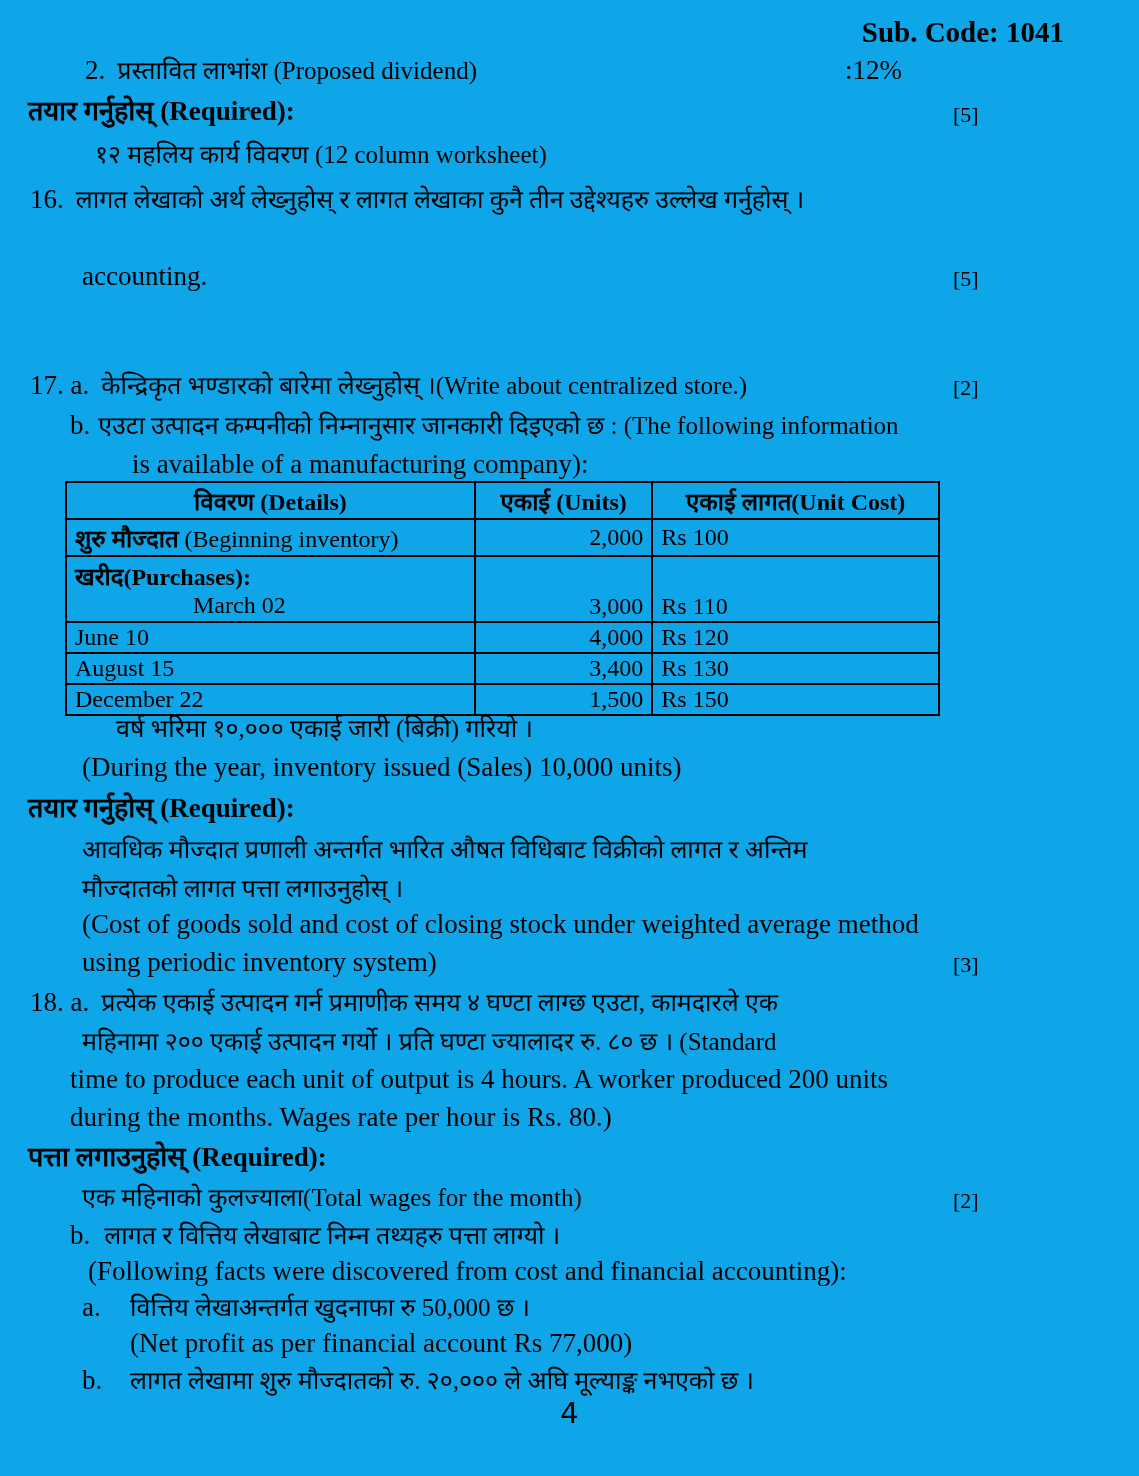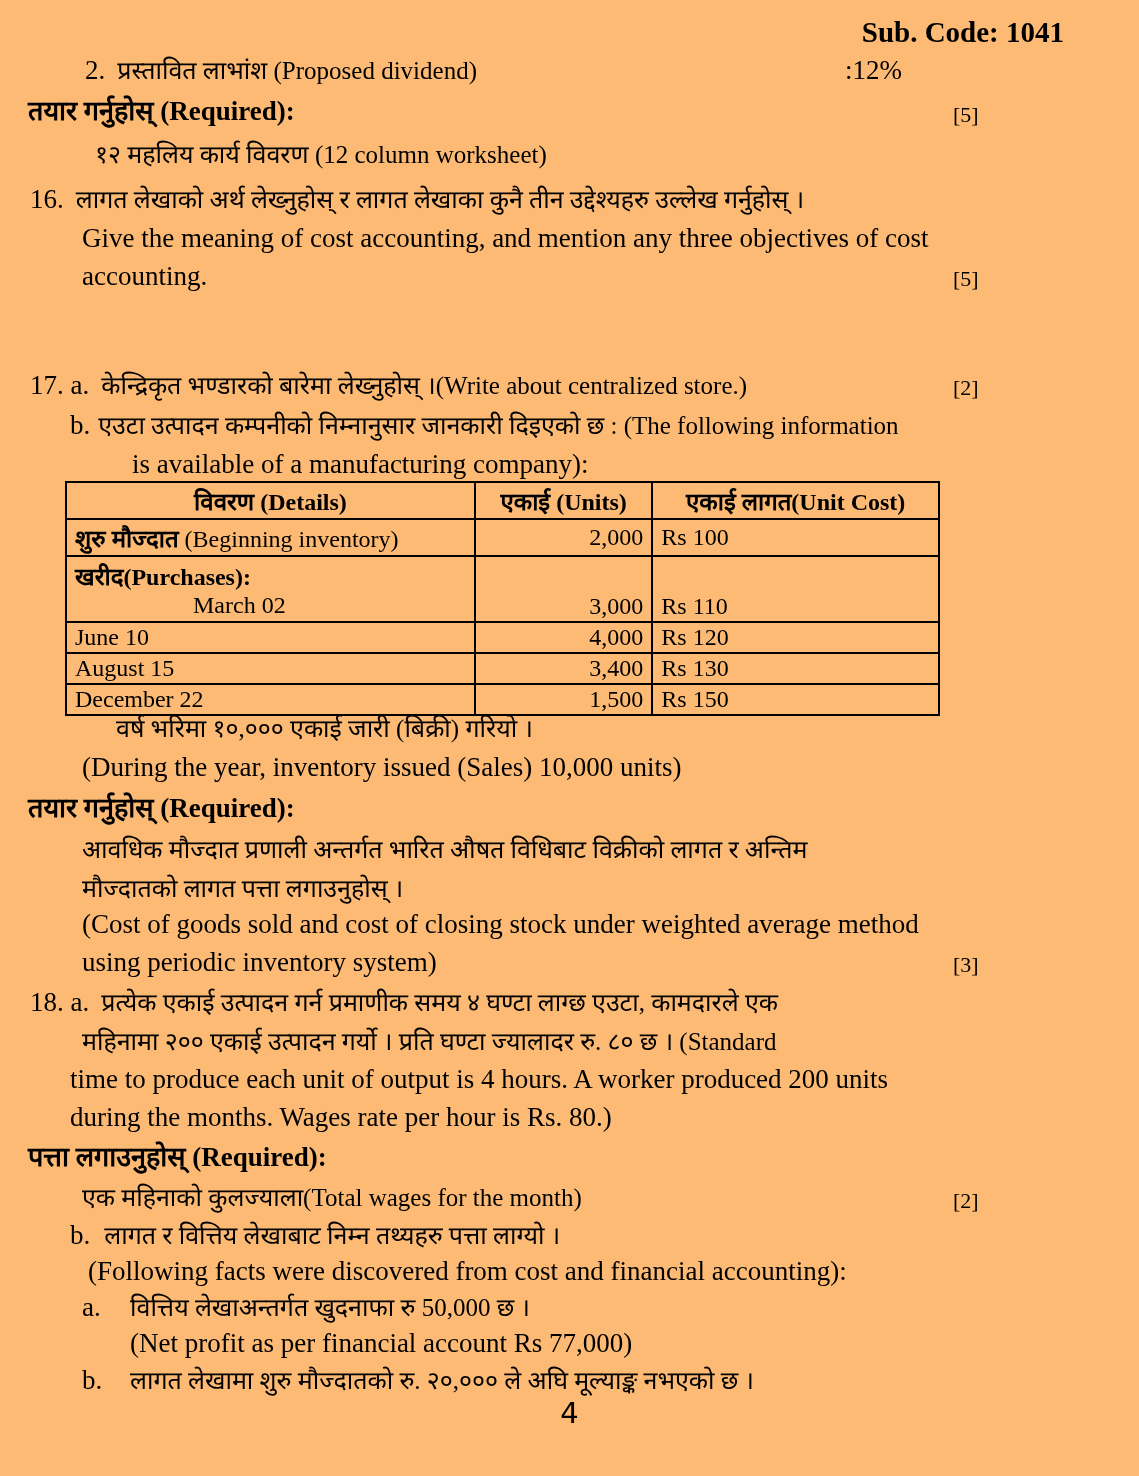--- a/index.html
+++ b/index.html
@@ -1,20 +1,20 @@
 <!DOCTYPE html>
 <html><head>
 <meta charset="utf-8">
 <style>
   html,body{margin:0;padding:0;background:#ffffff;}
   .page{
     position:relative;
     width:1139px;
     height:1476px;
-    background:#fdba74;
+    background:#0ea5e9;
     color:#000;
     font-family:"Liberation Serif","DejaVu Sans",serif;
     overflow:hidden;
   }
   .line{
     position:absolute;
     white-space:nowrap;
     line-height:1.25;
   }
   .dev{font-size:25px;}
@@ -67,21 +67,20 @@
   </div>
   <div class="line en" style="top:54px;left:845px;">:12%</div>
 
   <div class="line dev bold" style="top:95px;left:28px;font-size:27px;">तयार गर्नुहोस् (Required):</div>
   <div class="mark" style="top:102px;left:953px;">[5]</div>
   <div class="line dev" style="top:139px;left:95px;">१२ महलिय कार्य विवरण (12 column worksheet)</div>
 
   <div class="line dev" style="top:183px;left:30px;">
     <span class="qnum en">16.</span><span>लागत लेखाको अर्थ लेख्नुहोस् र लागत लेखाका कुनै तीन उद्देश्यहरु उल्लेख गर्नुहोस् ।</span>
   </div>
-  <div class="line en" style="top:222px;left:82px;">Give the meaning of cost accounting, and mention any three objectives of cost</div>
   <div class="line en" style="top:260px;left:82px;">accounting.</div>
   <div class="mark" style="top:266px;left:953px;">[5]</div>
 
   <div class="line dev" style="top:369px;left:30px;">
     <span class="qnum en">17. a.</span><span>केन्द्रिकृत भण्डारको बारेमा लेख्नुहोस् ।(Write about centralized store.)</span>
   </div>
   <div class="mark" style="top:375px;left:953px;">[2]</div>
 
   <div class="line dev" style="top:409px;left:70px;">
     <span class="qnum en" style="margin-right:8px;">b.</span><span>एउटा उत्पादन कम्पनीको निम्नानुसार जानकारी दिइएको छ : (The following information</span>

